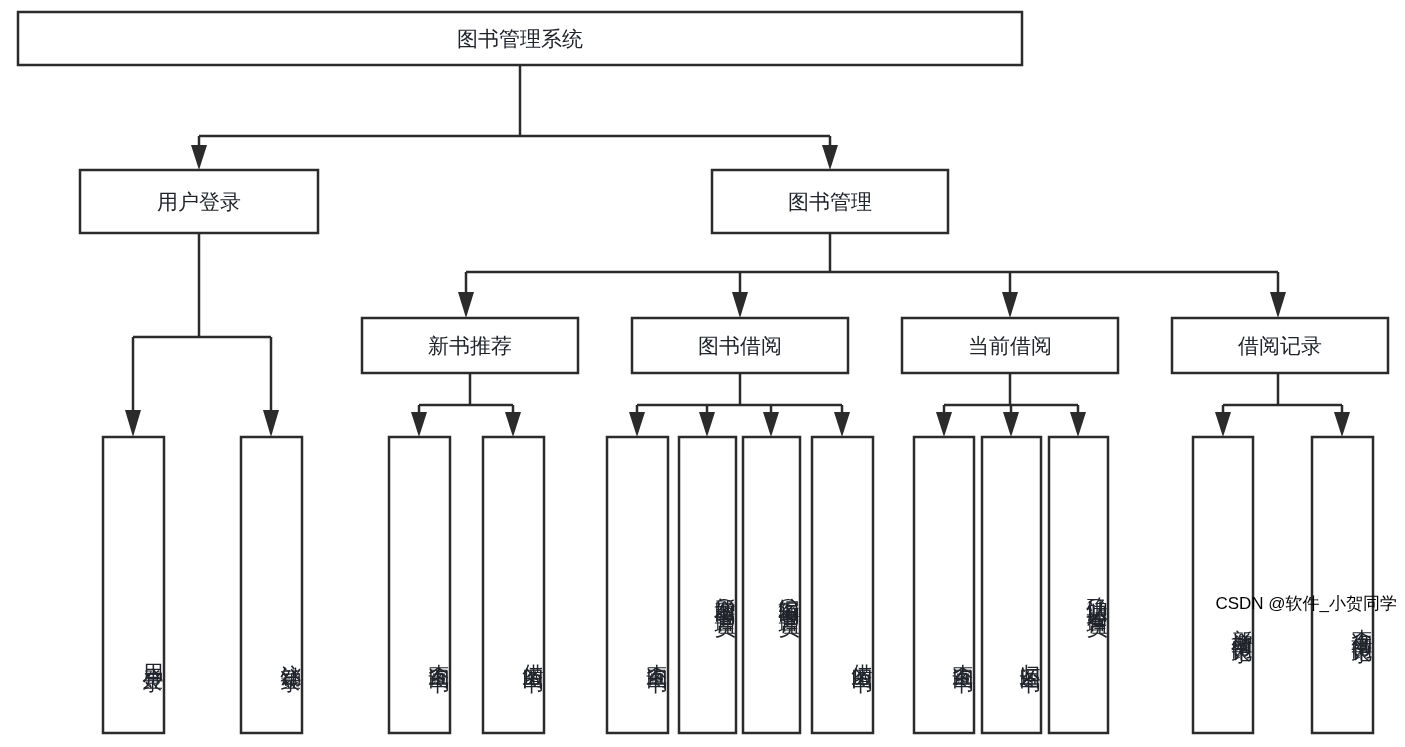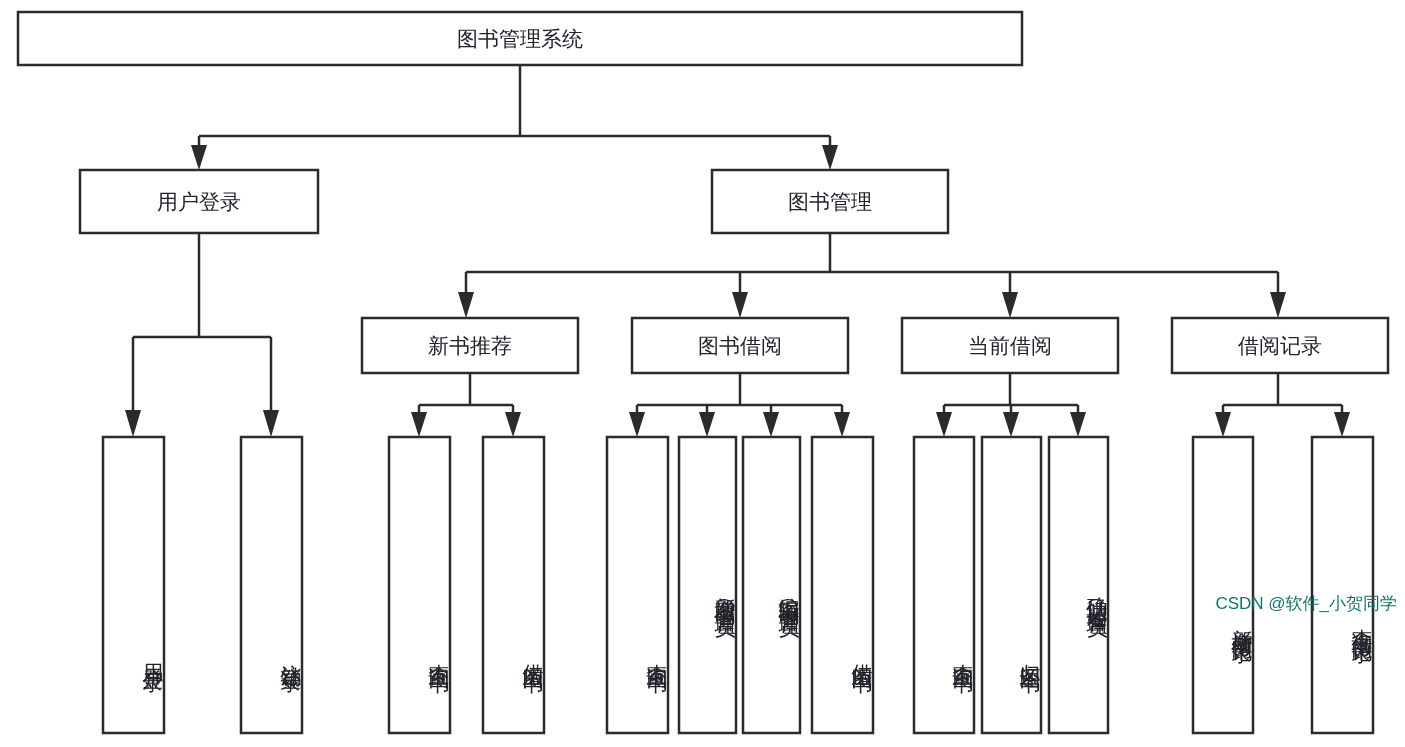--- a/index.html
+++ b/index.html
@@ -62,21 +62,21 @@
     align-items: flex-start;
     justify-content: center;
     pointer-events: none;
   }
   .watermark {
     position: absolute;
     right: 8px;
     bottom: 4px;
     font-family: "Liberation Sans", "DejaVu Sans", sans-serif;
     font-size: 17px;
-    color: #0f766e;
+    color: #000000;
     white-space: nowrap;
     user-select: none;
   }
 </style>
 </head>
 <body>
 
 <div id="diagram-root">
 
   <svg class="diagram-svg" viewBox="0 0 1405 747" xmlns="http://www.w3.org/2000/svg">

